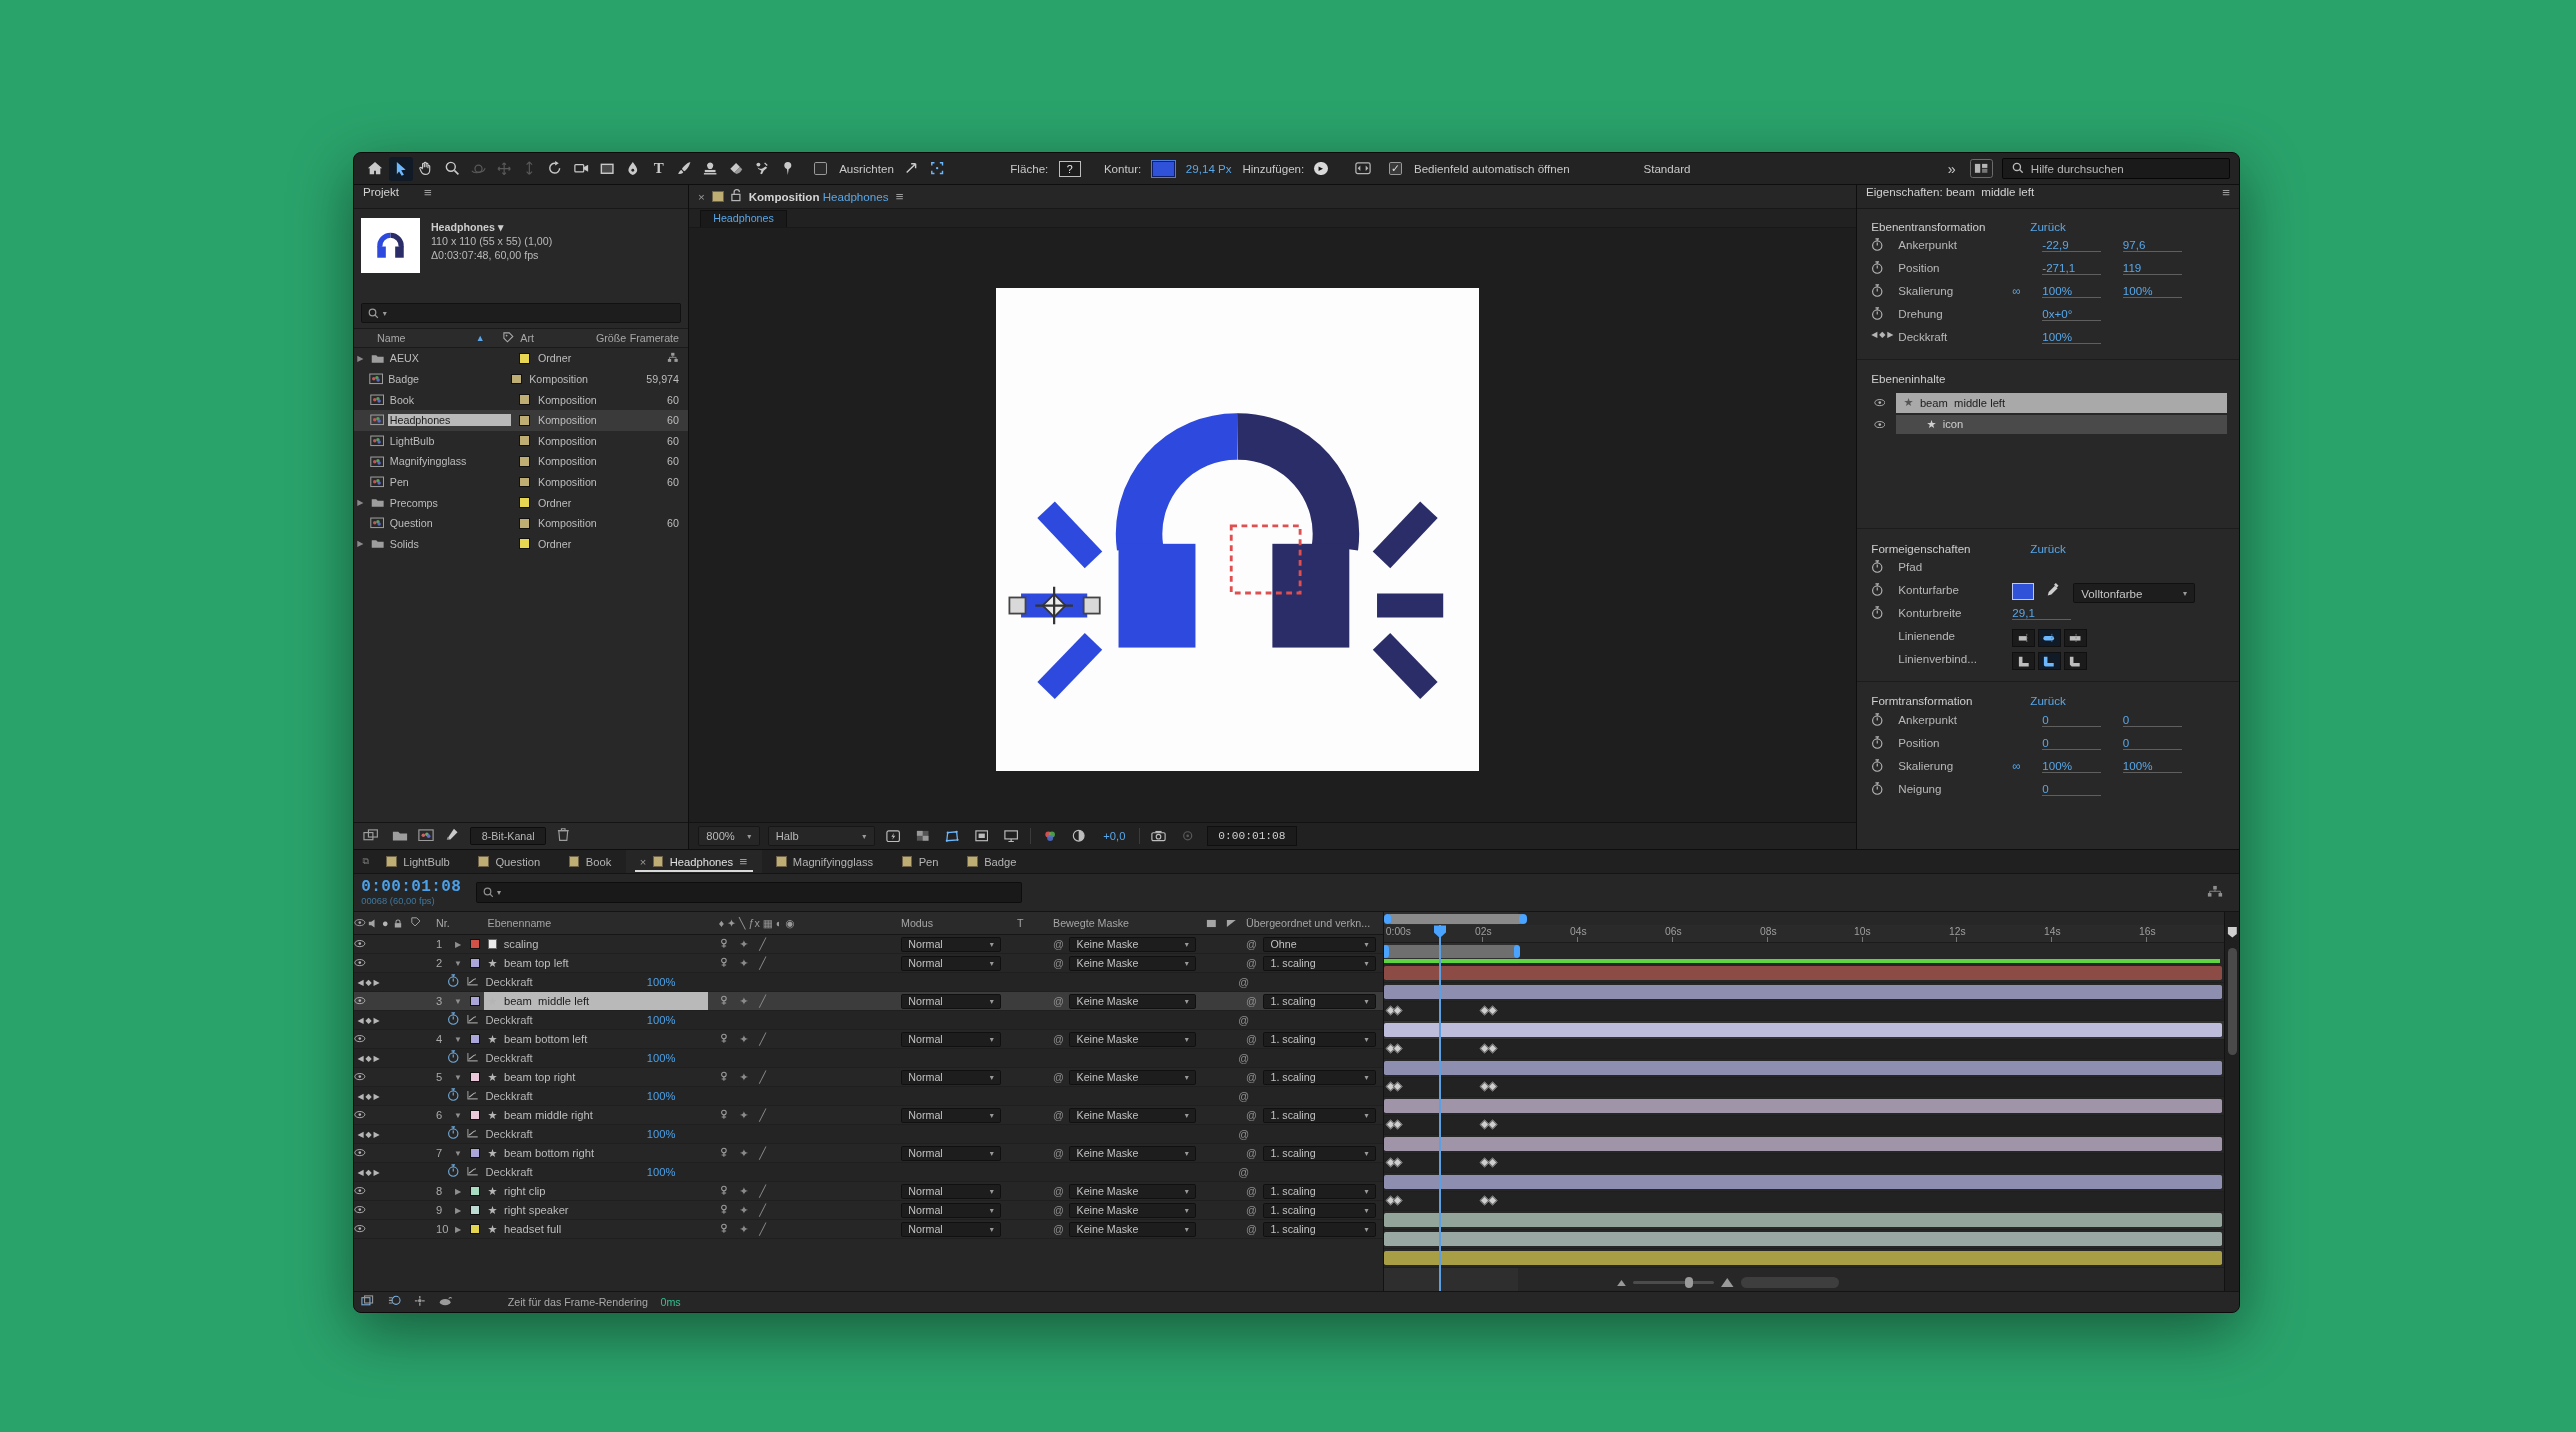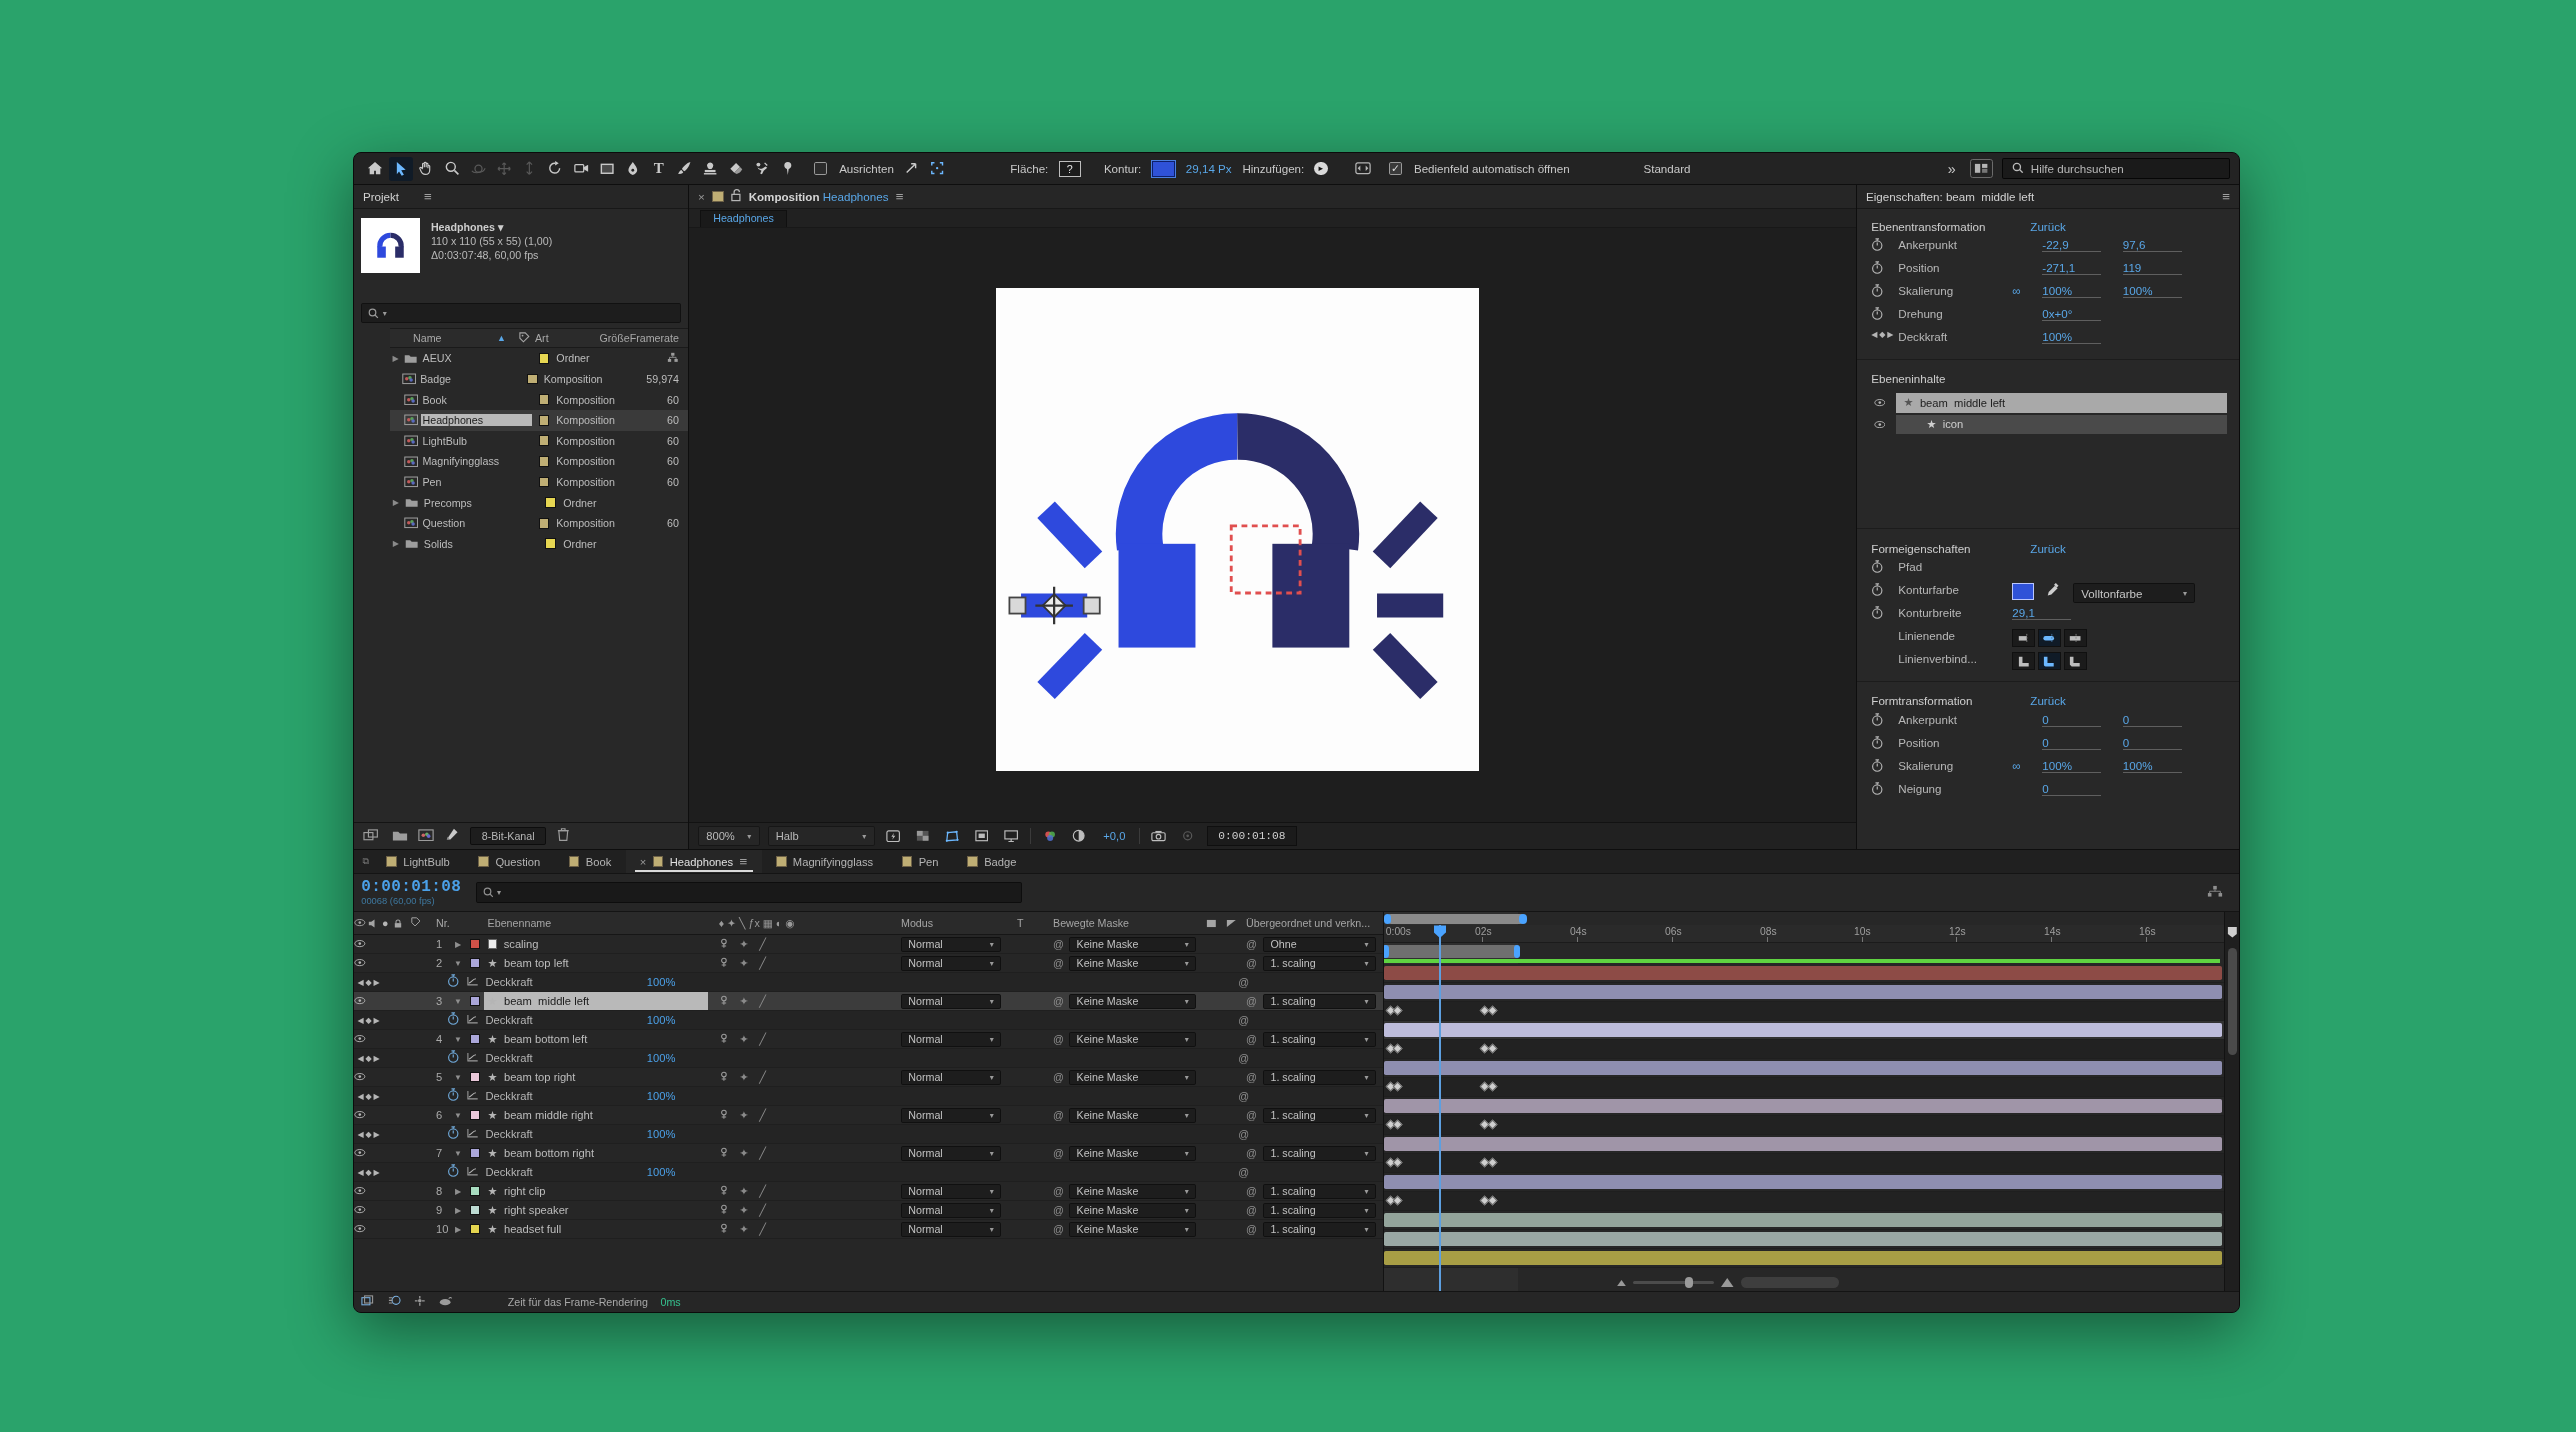--- a/index.html
+++ b/index.html
@@ -17,30 +17,30 @@
 .tb-blue{color:#59a7e8;margin:0 5.4px;}
 .chk{width:13.4px;height:13.4px;border:0.9px solid #9a9a9a;border-radius:1.8px;background:#2b2b2b;display:inline-flex;align-items:center;justify-content:center;font-size:10.7px;color:#ddd;margin-right:6.3px;}
 .chk.on{background:#3a3a3a;}
 .fill-box{width:21.5px;height:16px;background:#1b1b1b;border:1.3px solid #bdbdbd;color:#e8e8e8;display:inline-flex;align-items:center;justify-content:center;font-size:10.7px;margin:0 5.4px;}
 .stroke-box{width:23px;height:16px;background:#2f52d8;border:0.9px solid #0d1f6b;outline:1.8px solid #4a7fe0;margin:0 5.4px;}
 .add-dot{width:13.4px;height:13.4px;border-radius:50%;background:#d9d9d9;color:#111;display:inline-flex;align-items:center;justify-content:center;font-size:9px;margin-left:4.5px;}
 .search-help{display:flex;align-items:center;gap:7.2px;background:#1a1a1a;border:0.9px solid #060606;border-radius:1.8px;height:21.5px;padding:0 9px;width:228px;color:#b9b9b9;}
 .ws-icon{width:23px;height:19.7px;border:0.9px solid #6b6b6b;border-radius:2.7px;display:flex;align-items:center;justify-content:center;margin:0 9px;}
 
 .main{display:flex;flex:1 1 auto;min-height:0;}
-.panel-head{height:24px;display:flex;align-items:center;padding:0 9px;font-size:11.6px;color:#d2d2d2;gap:25px;border-bottom:0.9px solid #181818;background:#262626;}
+.panel-head{height:24px;display:flex;padding:0 9px;font-size:11.6px;color:#d2d2d2;gap:25px;border-bottom:0.9px solid #181818;background:#262626;}
 .menu-glyph{color:#9f9f9f;font-size:13.4px;}
 
 .project-panel{width:335px;border-right:0.9px solid #0e0e0e;display:flex;flex-direction:column;background:#282828;}
 .proj-preview{display:flex;gap:10.7px;padding:9px 7.2px 5.4px 7.2px;}
 .thumb{width:59px;height:55px;background:#fff;position:relative;flex:0 0 59px;}
 .proj-meta{font-size:10.7px;line-height:14.3px;color:#b9b9b9;padding-top:1.8px;}
 .proj-meta .t1{color:#cdcdcd;font-weight:bold;}
 .proj-search{margin:25px 7.2px 5.4px 7.2px;height:19.7px;background:#1d1d1d;border:0.9px solid #111;border-radius:1.8px;display:flex;align-items:center;padding:0 6.3px;gap:3.6px;color:#9a9a9a;}
-.proj-table{flex:1;overflow:hidden;font-size:10.7px;padding-left:36px;}
+.proj-table{flex:1;overflow:hidden;font-size:10.7px;}
 .proj-hrow{display:flex;align-items:center;height:19.7px;border-top:0.9px solid #1a1a1a;border-bottom:0.9px solid #1a1a1a;color:#a8a8a8;background:#2b2b2b;}
 .pc-name{width:134px;padding-left:23px;}
 .pc-sort{width:23px;color:#59a7e8;font-size:9px;}
 .pc-tag{width:27px;text-align:center;}
 .pc-art{width:85px;}
 .pc-size{width:38px;}
 .pc-fr{flex:1;text-align:right;padding-right:9px;}
 .prow{display:flex;align-items:center;height:20.6px;color:#bdbdbd;}
 .prow.sel{background:#3a3a3a;}
 .prow .twist{width:12.5px;text-align:center;color:#8a8a8a;font-size:8px;}

